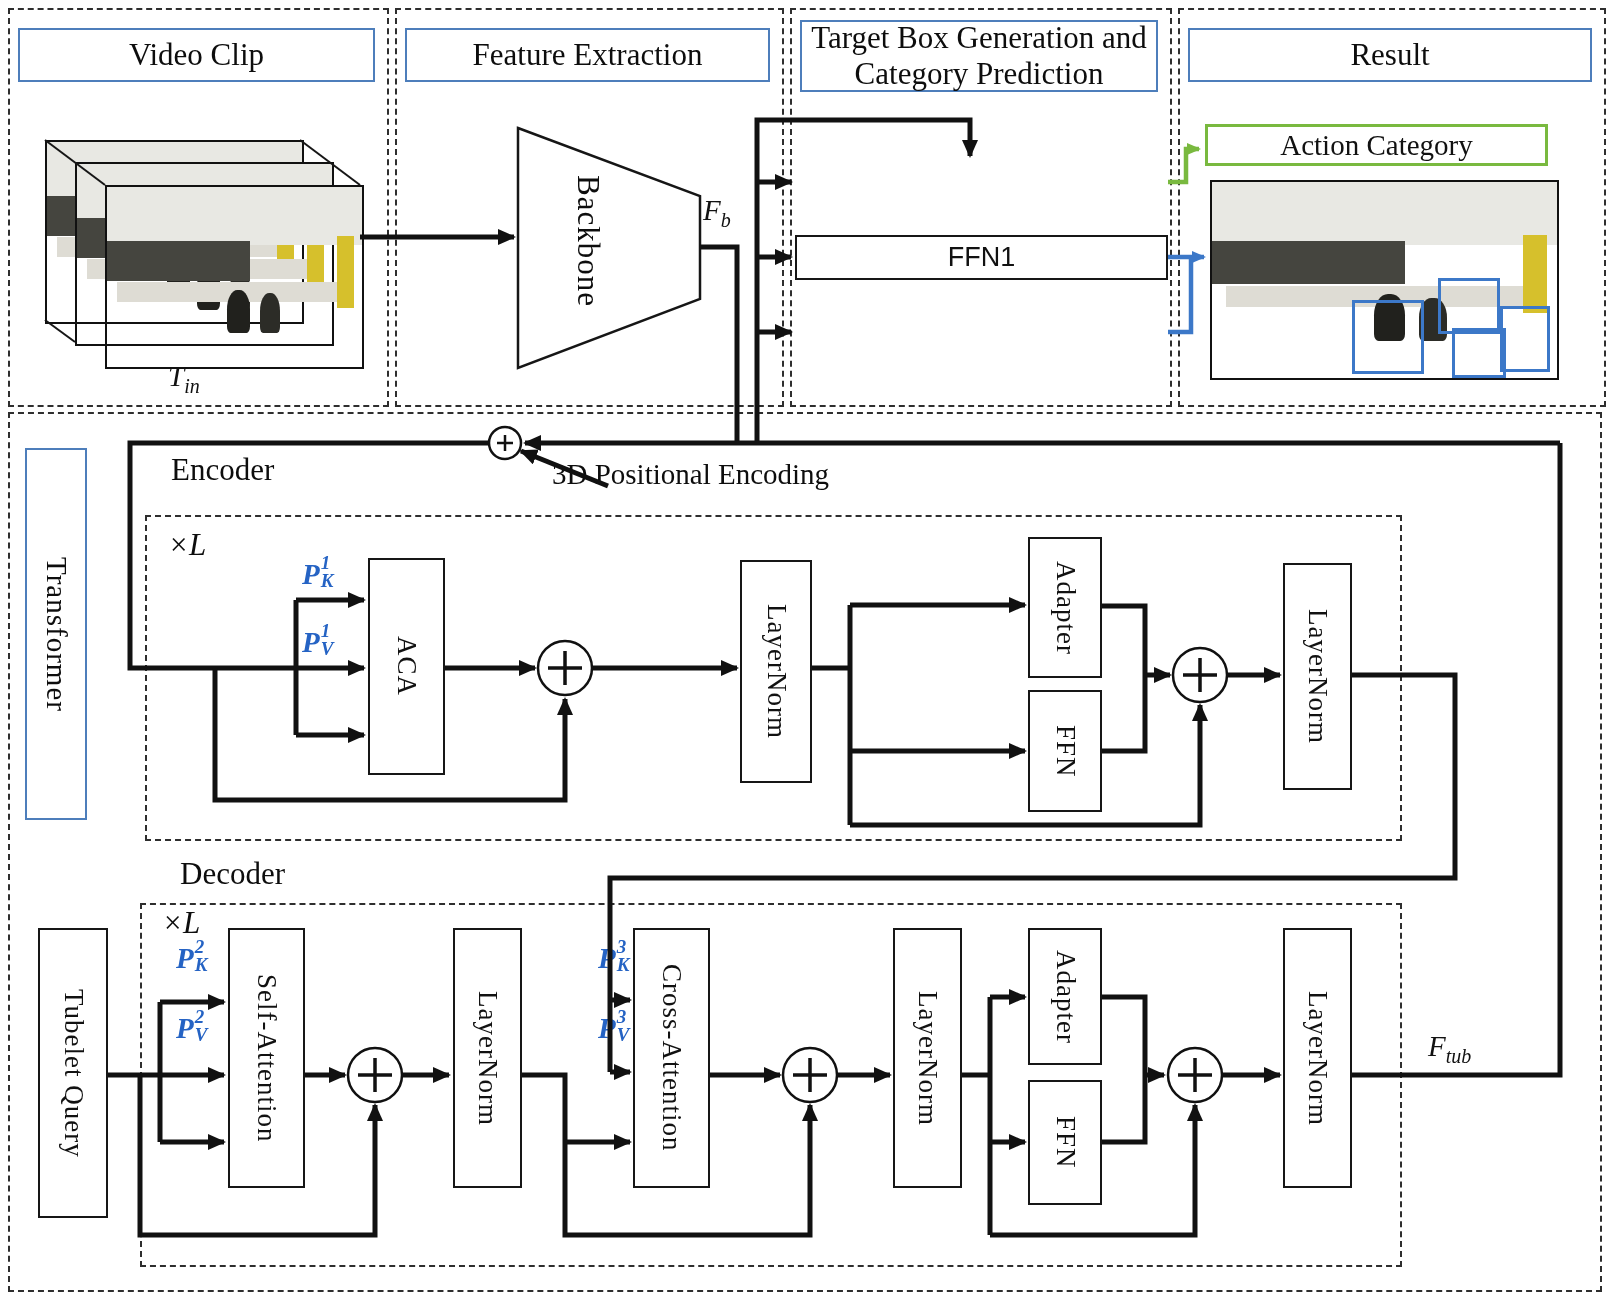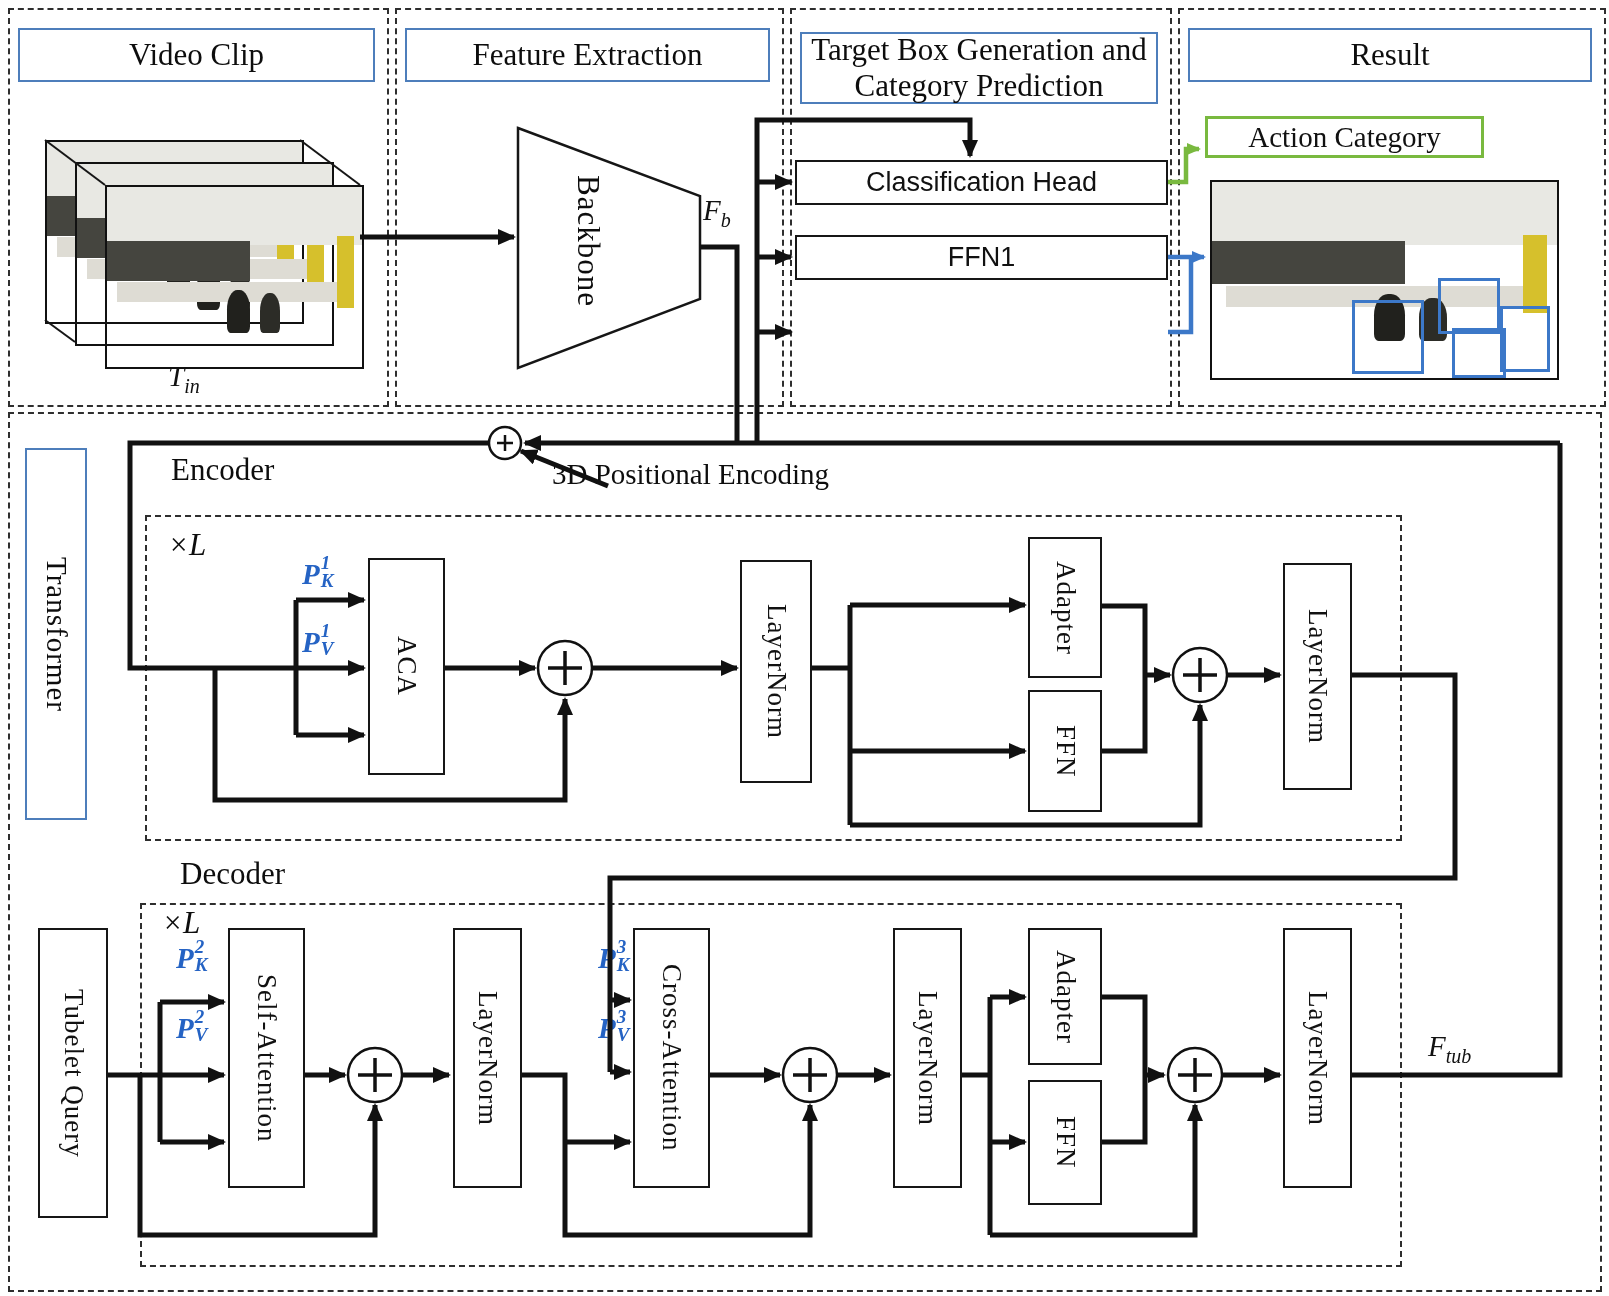--- a/index.html
+++ b/index.html
@@ -55,21 +55,21 @@
   <div class="panel" style="left:395px;top:8px;width:385px;height:395px"></div>
   <div class="panel" style="left:790px;top:8px;width:378px;height:395px"></div>
   <div class="panel" style="left:1178px;top:8px;width:424px;height:395px"></div>
 
   <div class="hdr" style="left:405px;top:28px;width:365px;height:54px">
       <span>Feature Extraction</span>
     </div>
   <div class="hdr" style="left:18px;top:28px;width:357px;height:54px">
       <span>Video Clip</span>
     </div>
-  <div class="hdr" style="left:800px;top:32px;width:358px;height:72px">
+  <div class="hdr" style="left:800px;top:20px;width:358px;height:72px">
       <span>Target Box Generation and Category Prediction</span>
     </div>
   <div class="hdr" style="left:1188px;top:28px;width:404px;height:54px">
       <span>Result</span>
     </div>
 
   <div class="scene" style="left:45px;top:140px;width:255px;height:180px">
     <div class="sc wall"></div>
       <div class="sc cab"></div>
     <div class="sc bench"></div>
@@ -91,28 +91,25 @@
     <div class="sc bench"></div>
       <div class="sc p1"></div>
     <div class="sc p2"></div>
       <div class="sc yel"></div>
   </div>
   <div class="mlab" style="left:168px;top:360px"><span>T</span><sub>in</sub></div>
 
   <div class="lbl vtext ital" style="left:570px;top:175px;font-style:normal"><span>Backbone</span></div>
   <div class="mlab" style="left:703px;top:194px"><span>F</span><sub>b</sub></div>
 
-  <div class="node sans" style="left:795px;top:160px;width:373px;height:45px">
-      <span>Classification Head</span>
-    </div>
   <div class="node sans" style="left:795px;top:235px;width:373px;height:45px">
       <span>FFN1</span>
     </div>
 
-  <div class="node green-box" style="left:1205px;top:116px;width:279px;height:42px;font-size:29px">
+  <div class="node green-box" style="left:1205px;top:124px;width:343px;height:42px;font-size:29px">
       <span>Action Category</span>
     </div>
   <div class="scene" style="left:1210px;top:180px;width:345px;height:196px">
     <div class="sc wall"></div>
       <div class="sc cab"></div>
     <div class="sc bench"></div>
       <div class="sc p1"></div>
     <div class="sc p2"></div>
       <div class="sc yel"></div>
     <div class="bbox" style="left:140px;top:118px;width:66px;height:68px"></div>

